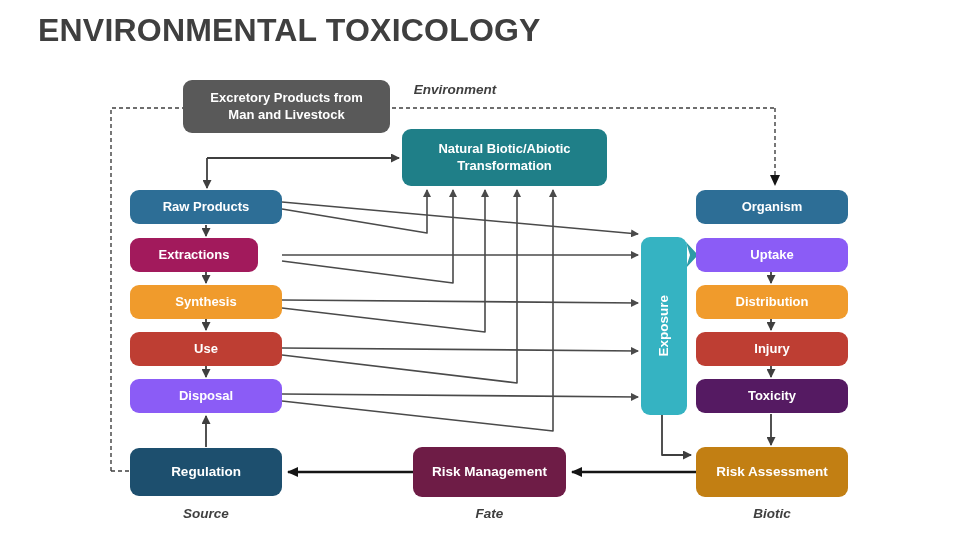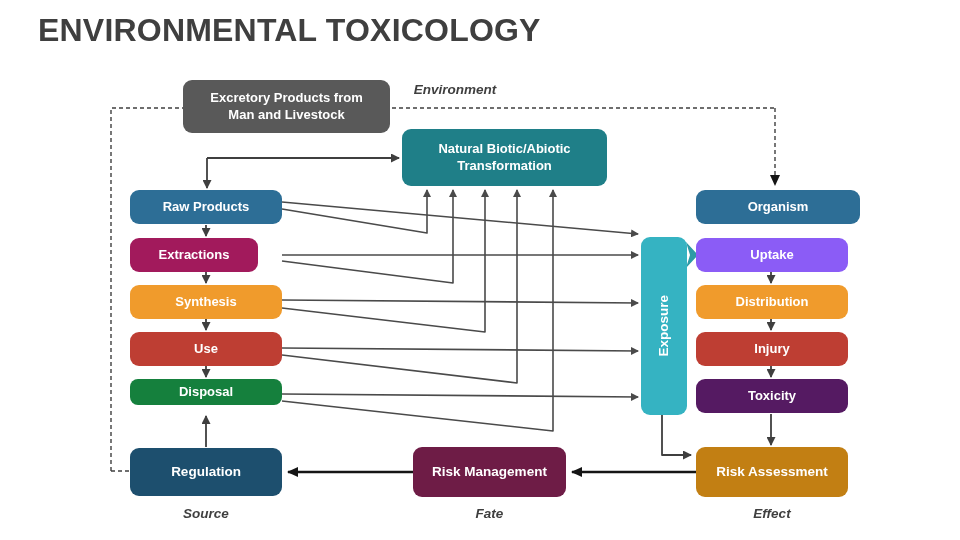--- a/index.html
+++ b/index.html
@@ -91,34 +91,34 @@
   <div class="box" style="left: 402px; top: 129px; width: 205px; height: 57px; background-color: rgb(31, 127, 136);">Natural Biotic/Abiotic
 Transformation</div>
 
   <div class="box" style="left: 183px; top: 80px; width: 207px; height: 53px; background-color: rgb(89, 89, 89);">Excretory Products from
 Man and Livestock</div>
 
   <div class="box" style="left: 130px; top: 190px; width: 152px; height: 34px; background-color: rgb(45, 110, 150);">Raw Products</div>
   <div class="box" style="left: 130px; top: 238px; width: 128px; height: 34px; background-color: rgb(162, 26, 92);">Extractions</div>
   <div class="box" style="left: 130px; top: 285px; width: 152px; height: 34px; background-color: rgb(240, 155, 44);">Synthesis</div>
   <div class="box" style="left: 130px; top: 332px; width: 152px; height: 34px; background-color: rgb(190, 62, 51);">Use</div>
-  <div class="box" style="left: 130px; top: 379px; width: 152px; height: 26px; background-color: #15803d; border-radius: 8px;">Disposal</div>
+  <div class="box" style="left: 130px; top: 379px; width: 152px; height: 34px; background-color: #8b5cf6;">Disposal</div>
   <div class="box tall" style="left: 130px; top: 448px; width: 152px; height: 48px; background-color: rgb(29, 79, 110);">Regulation</div>
 
-  <div class="box" style="left: 696px; top: 190px; width: 164px; height: 34px; background-color: rgb(45, 110, 150);">Organism</div>
+  <div class="box" style="left: 696px; top: 190px; width: 152px; height: 34px; background-color: rgb(45, 110, 150);">Organism</div>
   <div class="box" style="left: 696px; top: 238px; width: 152px; height: 34px; background-color: #8b5cf6;">Uptake</div>
   <div class="box" style="left: 696px; top: 285px; width: 152px; height: 34px; background-color: rgb(240, 155, 44);">Distribution</div>
   <div class="box" style="left: 696px; top: 332px; width: 152px; height: 34px; background-color: rgb(190, 62, 51);">Injury</div>
   <div class="box" style="left: 696px; top: 379px; width: 152px; height: 34px; background-color: rgb(85, 26, 98); text-align: center;">Toxicity</div>
   <div class="box tall" style="left: 696px; top: 447px; width: 152px; height: 50px; background-color: rgb(194, 127, 19);">Risk Assessment</div>
 
   <div class="box" style="left: 641px; top: 237px; width: 46px; height: 178px; background-color: rgb(53, 179, 194);">
     <span class="vert">Exposure</span>
   </div>
 
   <div class="box tall" style="left: 413px; top: 447px; width: 153px; height: 50px; background-color: rgb(110, 28, 70);">Risk Management</div>
 
   <div class="ilabel" style="left:400px;top:82px;width:110px;">Environment</div>
   <div class="ilabel" style="left:130px;top:506px;width:152px;">Source</div>
   <div class="ilabel" style="left:413px;top:506px;width:153px;">Fate</div>
-  <div class="ilabel" style="left:696px;top:506px;width:152px;">Effect</div>
+  <div class="ilabel" style="left:696px;top:506px;width:152px;">Biotic</div>
 
 </div>
 
 </body></html>

